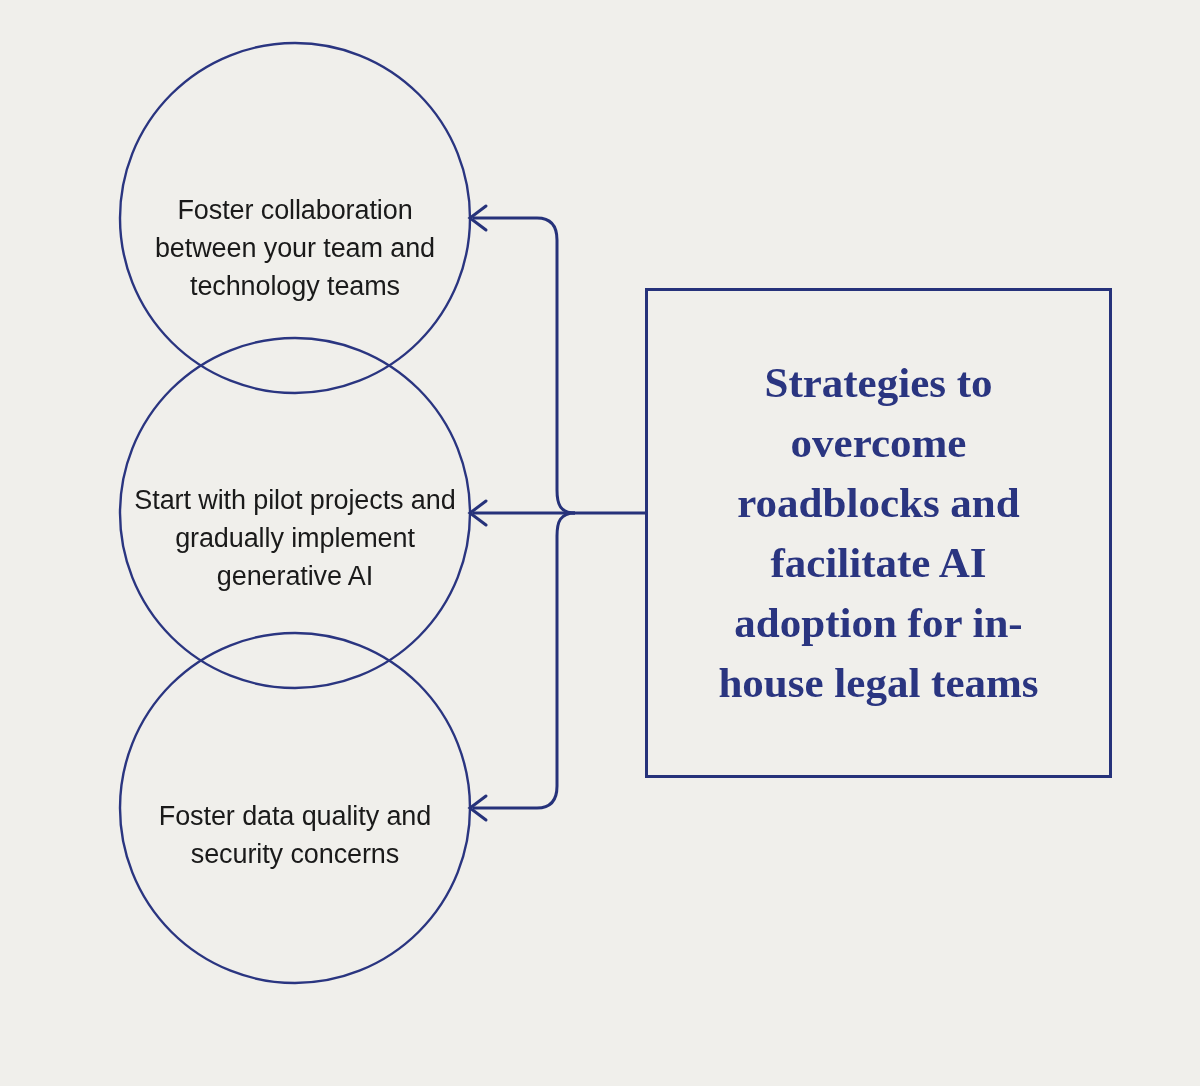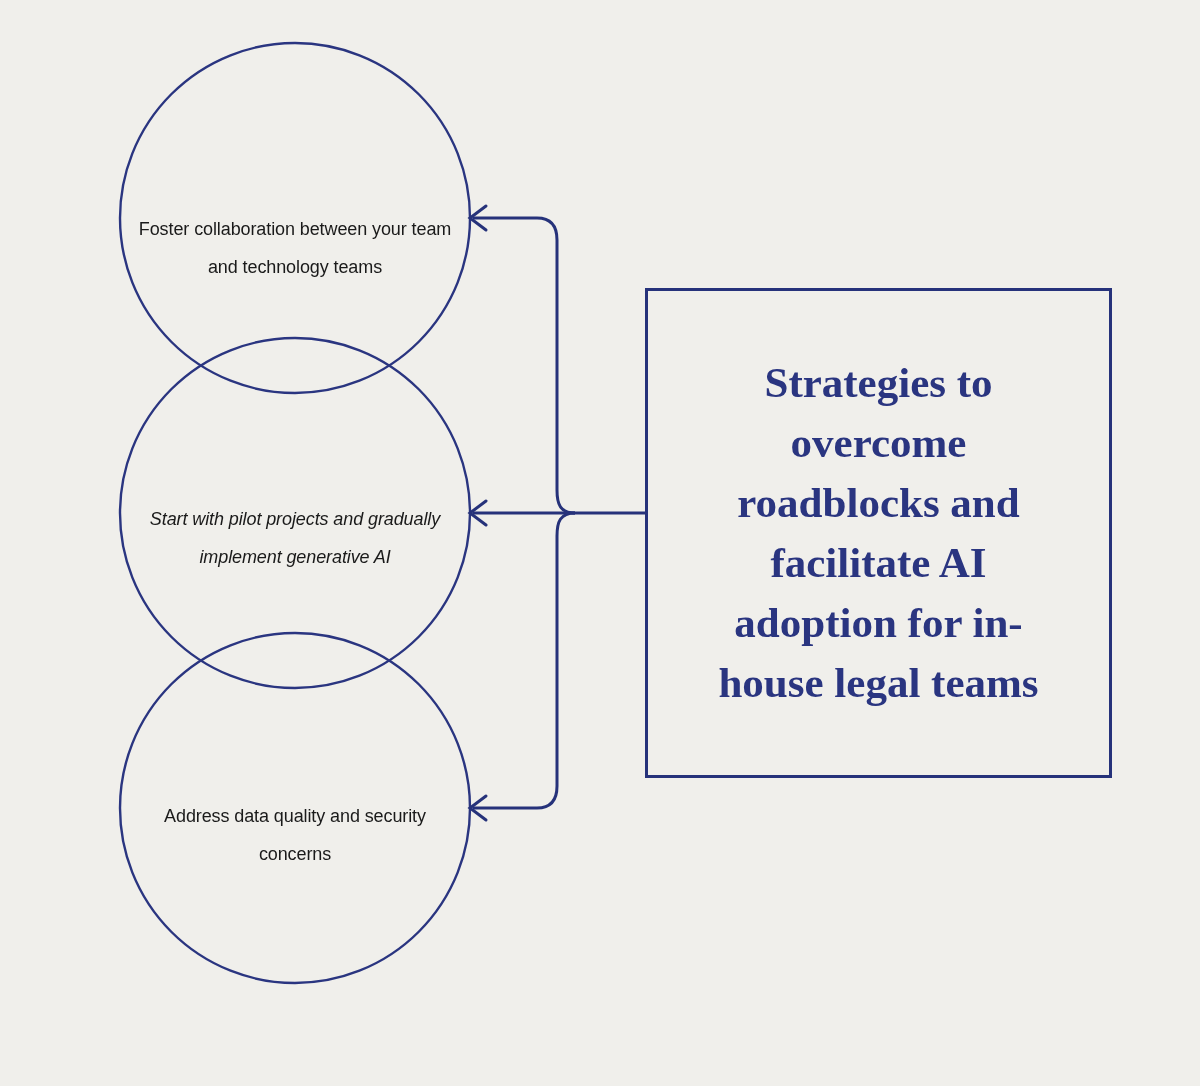--- a/index.html
+++ b/index.html
@@ -48,21 +48,21 @@
     stroke-linejoin: miter;
   }
   
   .circle-text {
     position: absolute;
     width: 330px;
     text-align: center;
     color: #1A1A1A;
     font-family: "Liberation Sans", sans-serif;
     font-weight: 400;
-    font-size: 18px;
+    font-size: 27px;
     line-height: 38px;
     letter-spacing: -0.1px;
     transform: translate(-50%, -50%);
     white-space: pre-line;
   }
   
   #main-box {
     position: absolute;
     left: 645px;
     top: 288px;
@@ -105,21 +105,21 @@
 
     <path class="connector-line" d="M 575 513 C 560 513 557 522 557 536 L 557 786 C 557 800 551 808 537 808 L 473 808"></path>
 
     <path class="arrow-head" d="M 486 206 L 470 218 L 486 230"></path>
     <path class="arrow-head" d="M 486 501 L 470 513 L 486 525"></path>
     <path class="arrow-head" d="M 486 796 L 470 808 L 486 820"></path>
   </svg>
 
   <div class="circle-text" style="left:295px; top:248px;">Foster collaboration between your team and technology teams</div>
 
-  <div class="circle-text" style="left:295px; top:538px;font-style:italic;">Start with pilot projects and gradually implement generative AI</div>
+  <div class="circle-text" style="left:295px; top:538px;">Start with pilot projects and gradually implement generative AI</div>
 
-  <div class="circle-text" style="left:295px; top:835px;">Address data quality and security concerns</div>
+  <div class="circle-text" style="left:295px; top:835px;">Foster data quality and security concerns</div>
 
   <div id="main-box">
     <h1 id="main-box-title">Strategies to overcome roadblocks and facilitate AI adoption for in-house legal teams</h1>
   </div>
 
 </div>
 
 </body></html>

